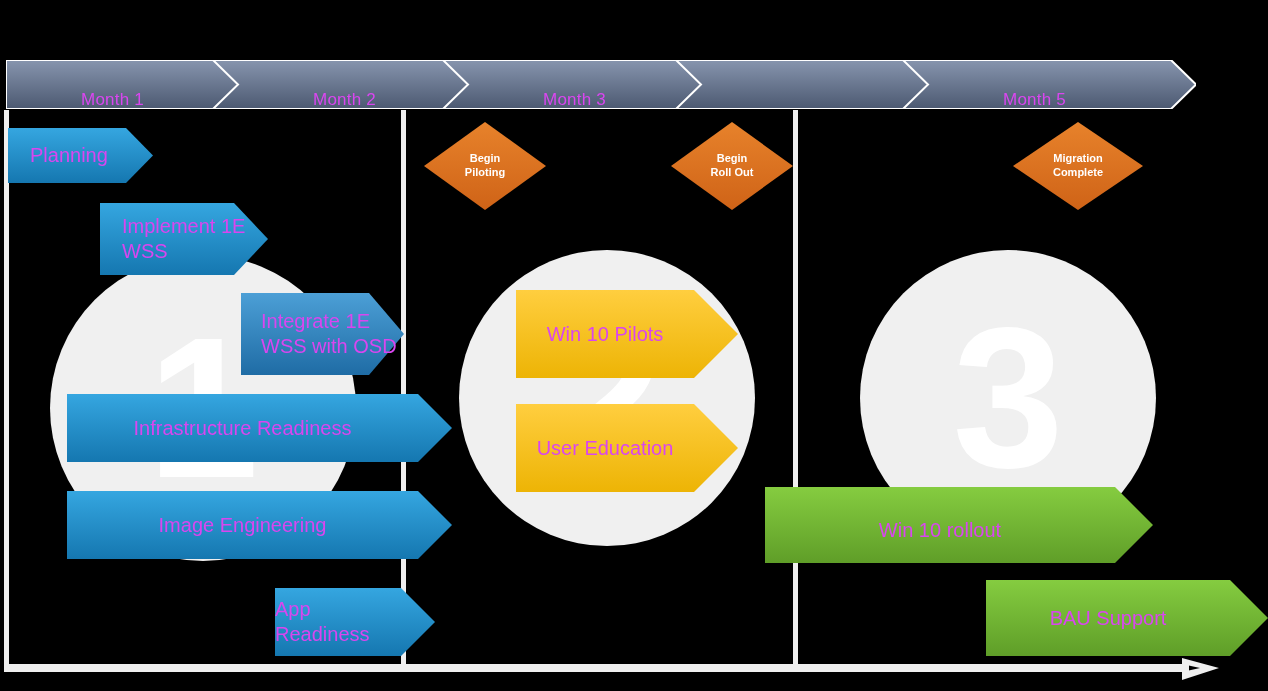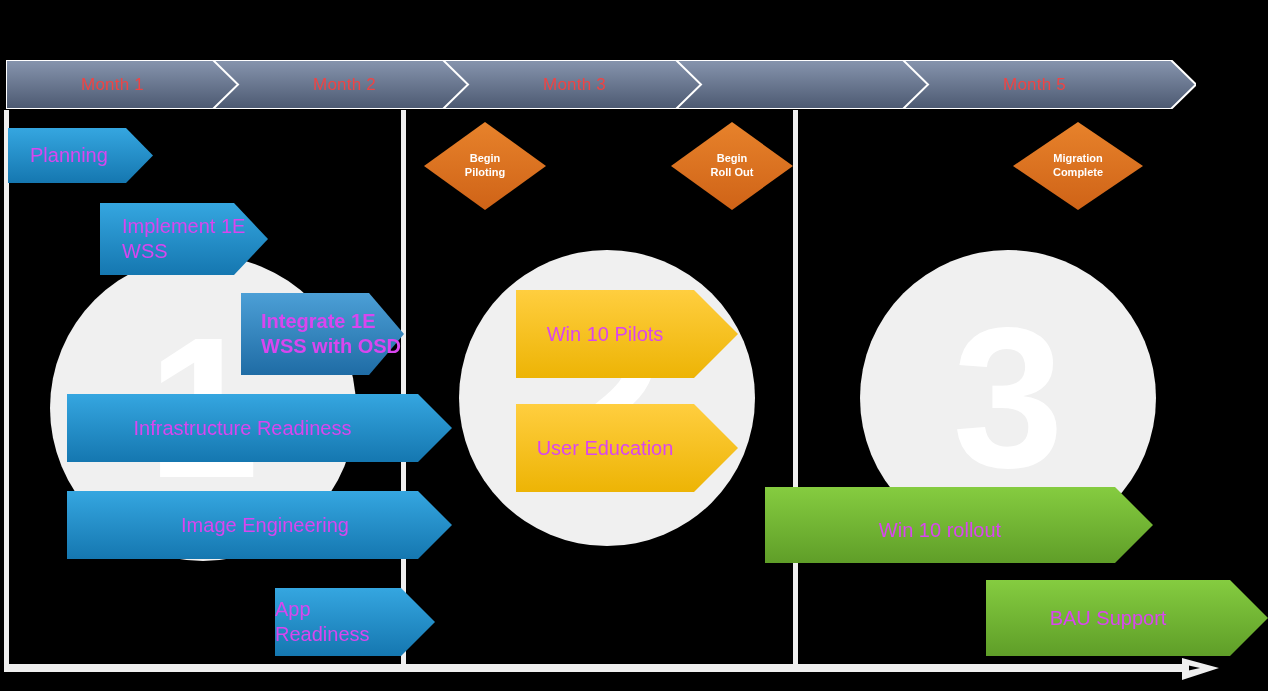--- a/index.html
+++ b/index.html
@@ -7,22 +7,22 @@
   body{
     font-family:"Liberation Sans","DejaVu Sans",sans-serif;
     width:1268px;height:691px;overflow:hidden;position:relative;
   }
   #stage{position:absolute;left:0;top:0;width:1268px;height:691px;background:#000;}
 
   
   .timeline-header{position:absolute;left:6px;top:60px;width:1190px;height:49px;}
   .timeline-header svg{display:block;}
   .month-label{
-    position:absolute;top:60px;height:49px;line-height:49px;
-    color:#ef4444;font-size:17px;text-align:center;letter-spacing:.2px;
+    position:absolute;top:75px;height:49px;line-height:49px;
+    color:#d946ef;font-size:17px;text-align:center;letter-spacing:.2px;
     pointer-events:none;
   }
 
   
   .divider{position:absolute;background:#efefef;width:5px;top:110px;height:557px;}
   .divider.d0{left:4px;}
   .divider.d1{left:401px;}
   .divider.d2{left:793px;}
 
   
@@ -140,32 +140,32 @@
         <path d="M0,0 L134,0 L168,36 L134,72 L0,72 Z" fill="url(#gBlue)"></path>
       </svg>
     <div class="bar-label lbl-left" style="padding-left:22px;">Implement 1E
 WSS</div>
   </div>
 
   <div class="bar" style="left:241px;top:293px;width:163px;height:82px;">
     <svg width="163" height="82" viewBox="0 0 163 82">
         <path d="M0,0 L128,0 L163,41 L128,82 L0,82 Z" fill="url(#gBlueS)"></path>
       </svg>
-    <div class="bar-label lbl-left" style="padding-left:20px;font-weight:bold;">Integrate 1E
+    <div class="bar-label lbl-left" style="padding-left:20px;">Integrate 1E
 WSS with OSD</div>
   </div>
 
   <div class="bar" style="left:67px;top:394px;width:385px;height:68px;">
     <svg width="385" height="68" viewBox="0 0 385 68">
         <path d="M0,0 L351,0 L385,34 L351,68 L0,68 Z" fill="url(#gBlue)"></path>
       </svg>
     <div class="bar-label lbl-center" style="padding-right:34px;">Infrastructure Readiness</div>
   </div>
 
-  <div class="bar" style="left:67px;top:491px;width:385px;height:68px;padding-left:45px;">
+  <div class="bar" style="left:67px;top:491px;width:385px;height:68px;">
     <svg width="385" height="68" viewBox="0 0 385 68">
         <path d="M0,0 L351,0 L385,34 L351,68 L0,68 Z" fill="url(#gBlue)"></path>
       </svg>
     <div class="bar-label lbl-center" style="padding-right:34px;">Image Engineering</div>
   </div>
 
   <div class="bar" style="left:275px;top:588px;width:160px;height:68px;">
     <svg width="160" height="68" viewBox="0 0 160 68">
         <path d="M0,0 L126,0 L160,34 L126,68 L0,68 Z" fill="url(#gBlue)"></path>
       </svg>

